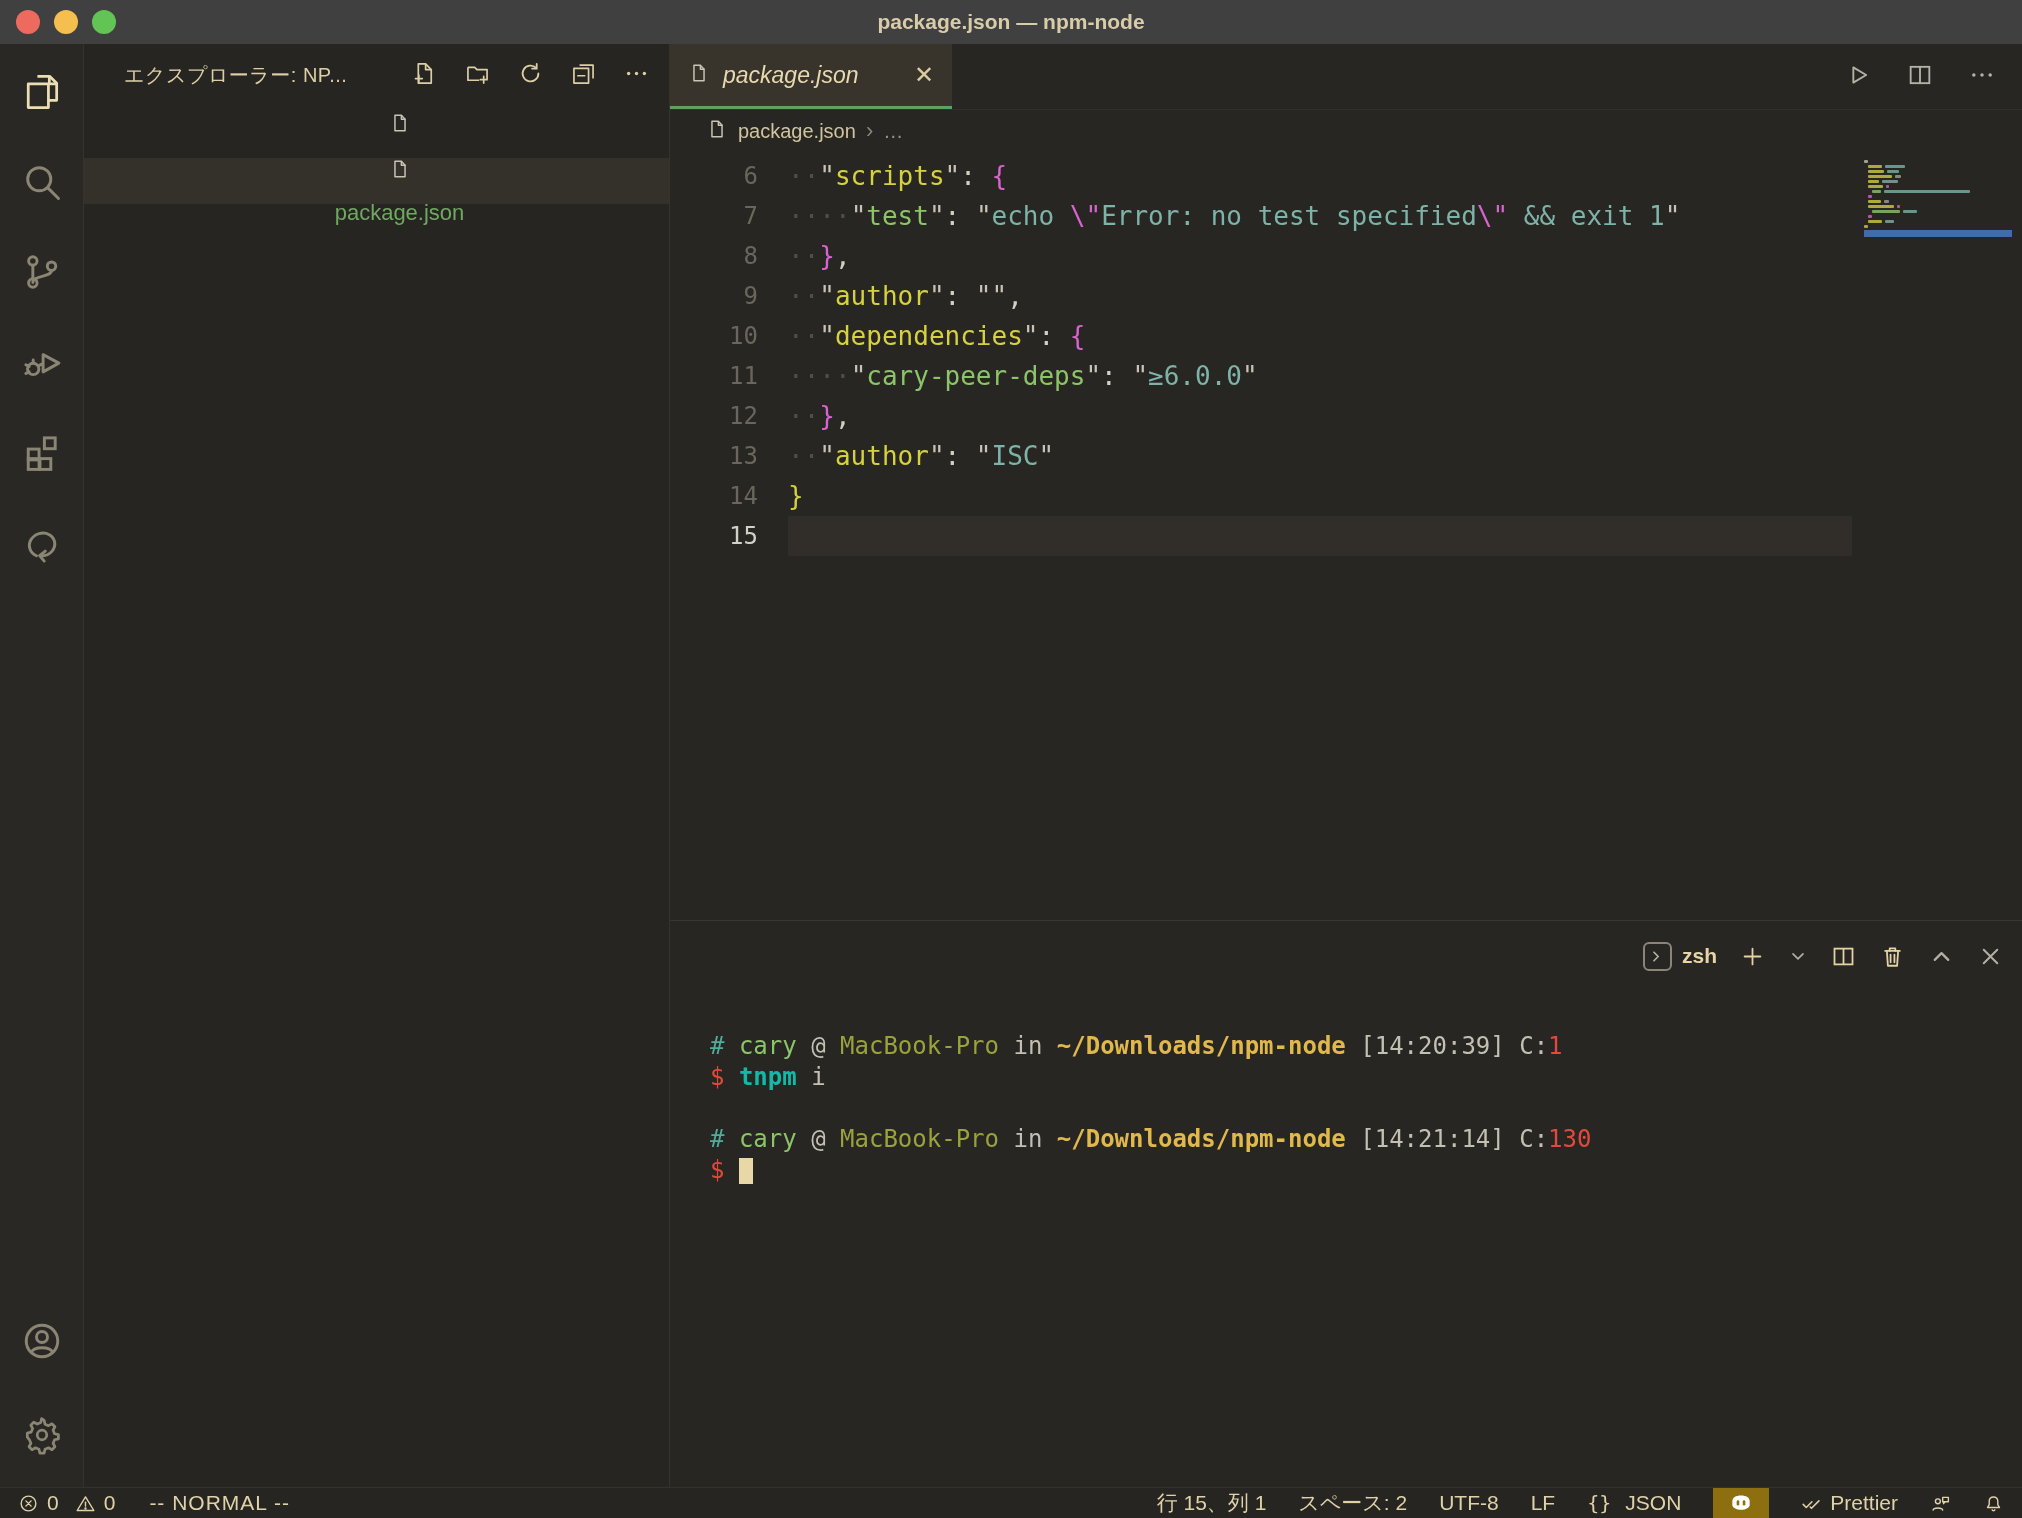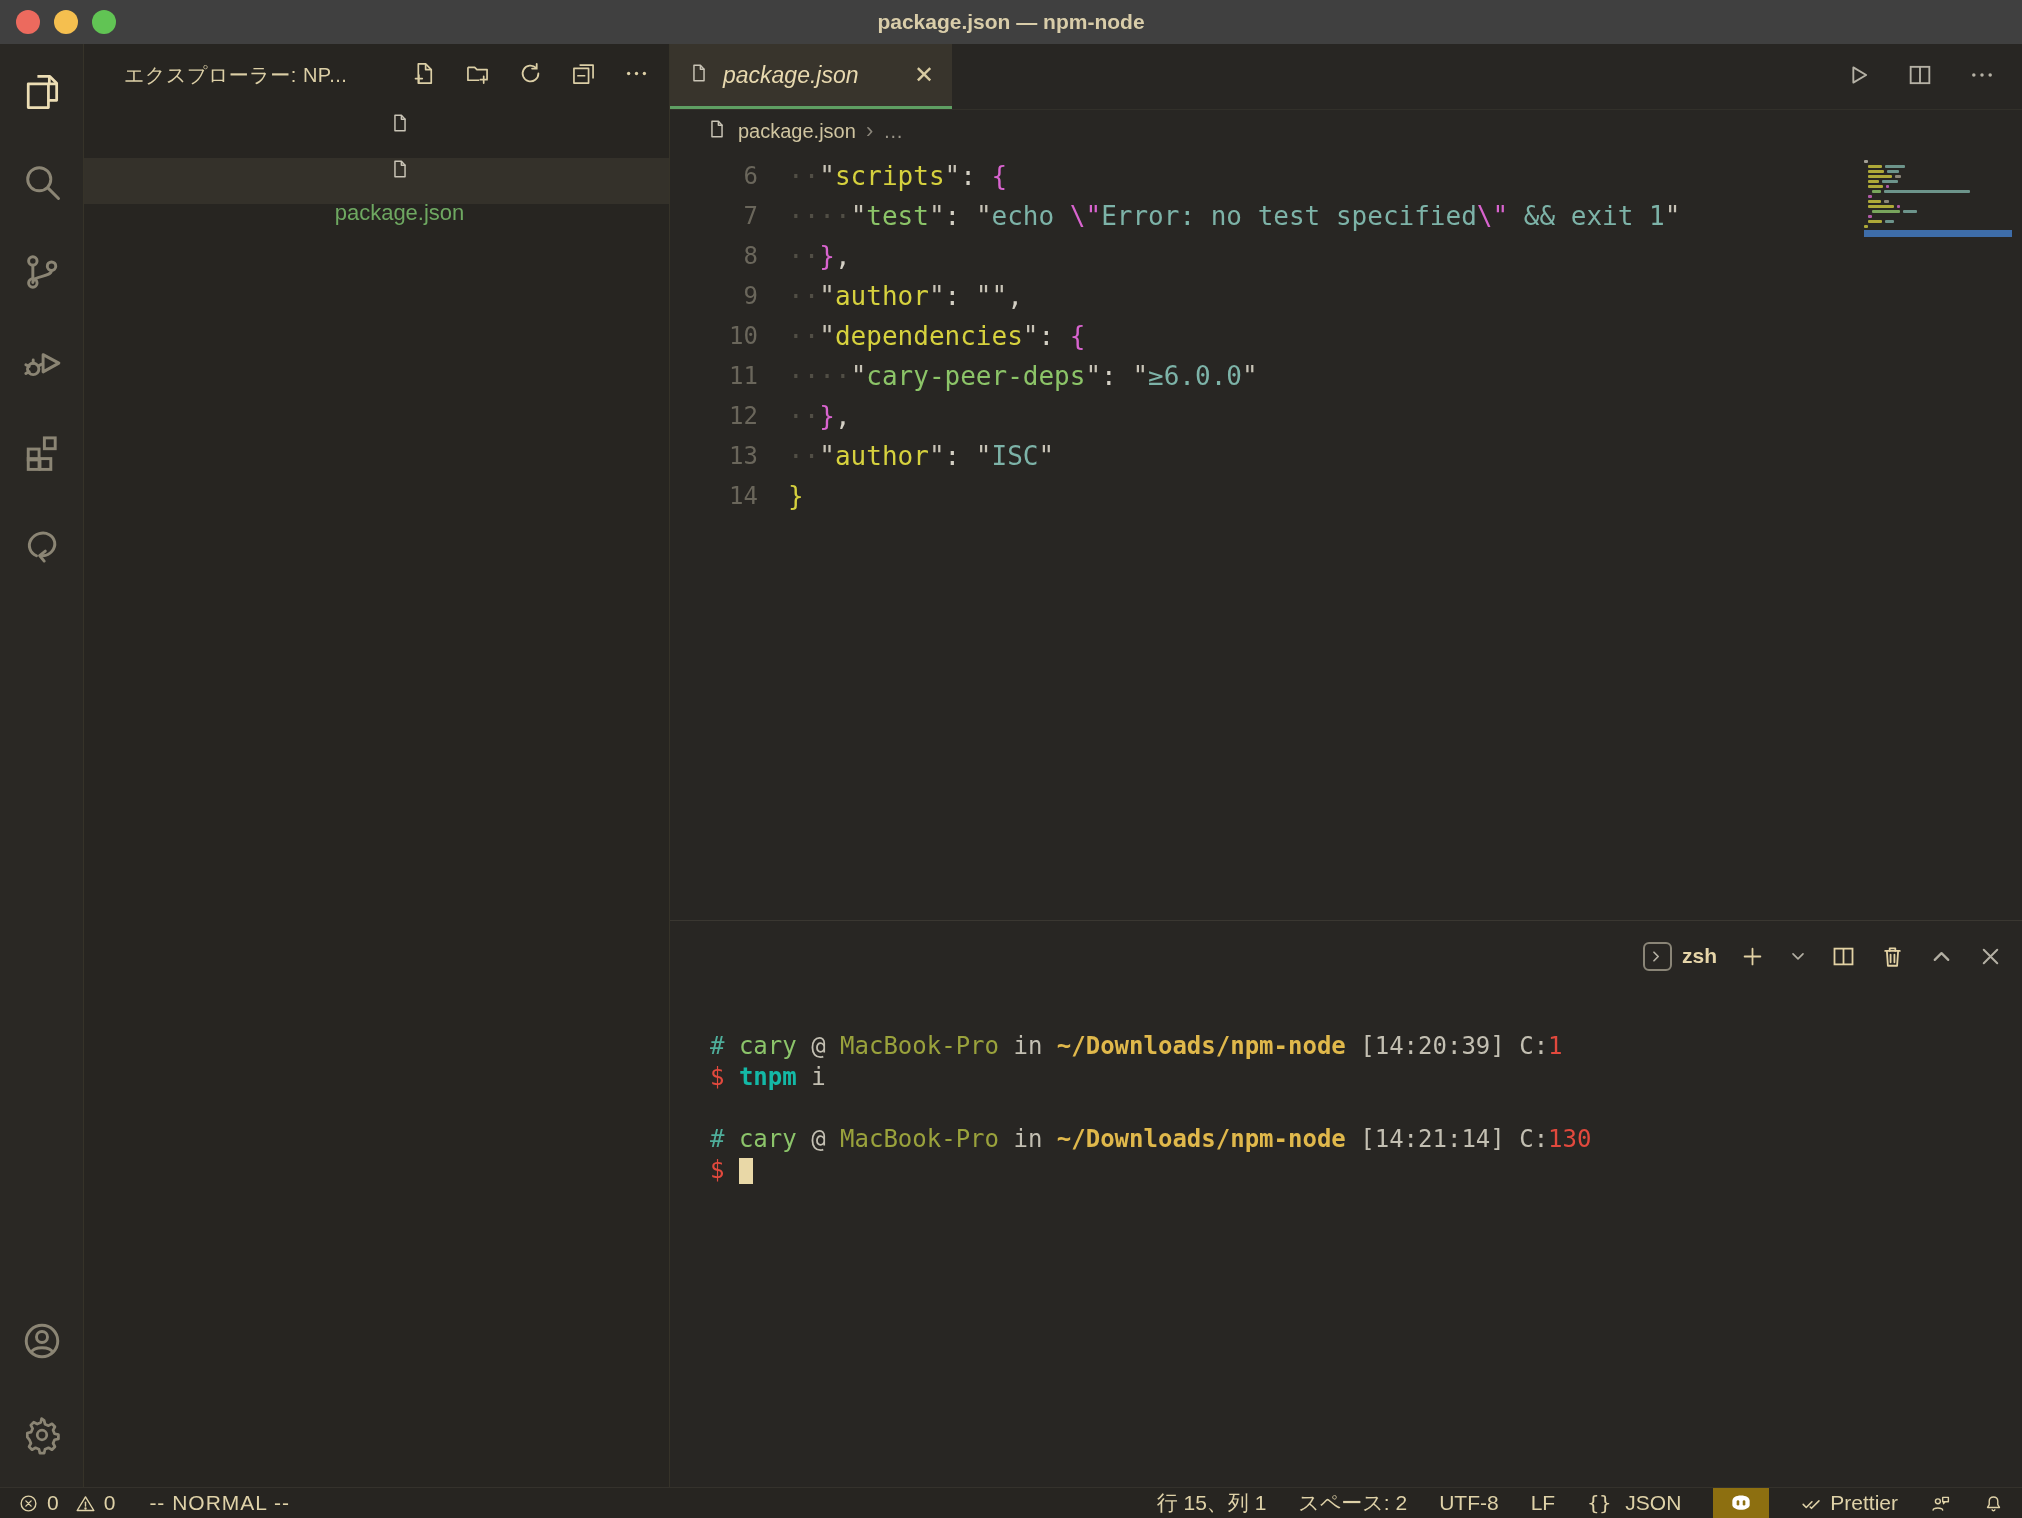--- a/index.html
+++ b/index.html
@@ -299,20 +299,24 @@
               <span class="code-content"><span class="c-ws">··</span><span class="c-m">}</span><span class="c-w">,</span></span>
             </div>
             <div class="code-line">
               <span class="gutter">13</span>
               <span class="code-content"><span class="c-ws">··</span><span class="c-q">"</span><span class="c-y">author</span><span class="c-q">"</span><span class="c-w">: </span><span class="c-q">"</span><span class="c-s">ISC</span><span class="c-q">"</span></span>
             </div>
             <div class="code-line">
               <span class="gutter">14</span>
               <span class="code-content"><span class="c-y">}</span></span>
             </div>
+            <div class="code-line active">
+              <span class="gutter">15</span>
+              <span class="code-content"></span>
+            </div>
           </div>
         <div class="minimap">
           <div>
               <div class="mm-row" style="margin-left: 0px;">
                 <span class="mm-seg mm-w" style="width: 4px;"></span>
               </div>
               <div class="mm-row" style="margin-left: 4px;">
                 <span class="mm-seg mm-y" style="width: 14px;"></span>
                 <span class="mm-seg mm-s" style="width: 20px;"></span>
               </div>

